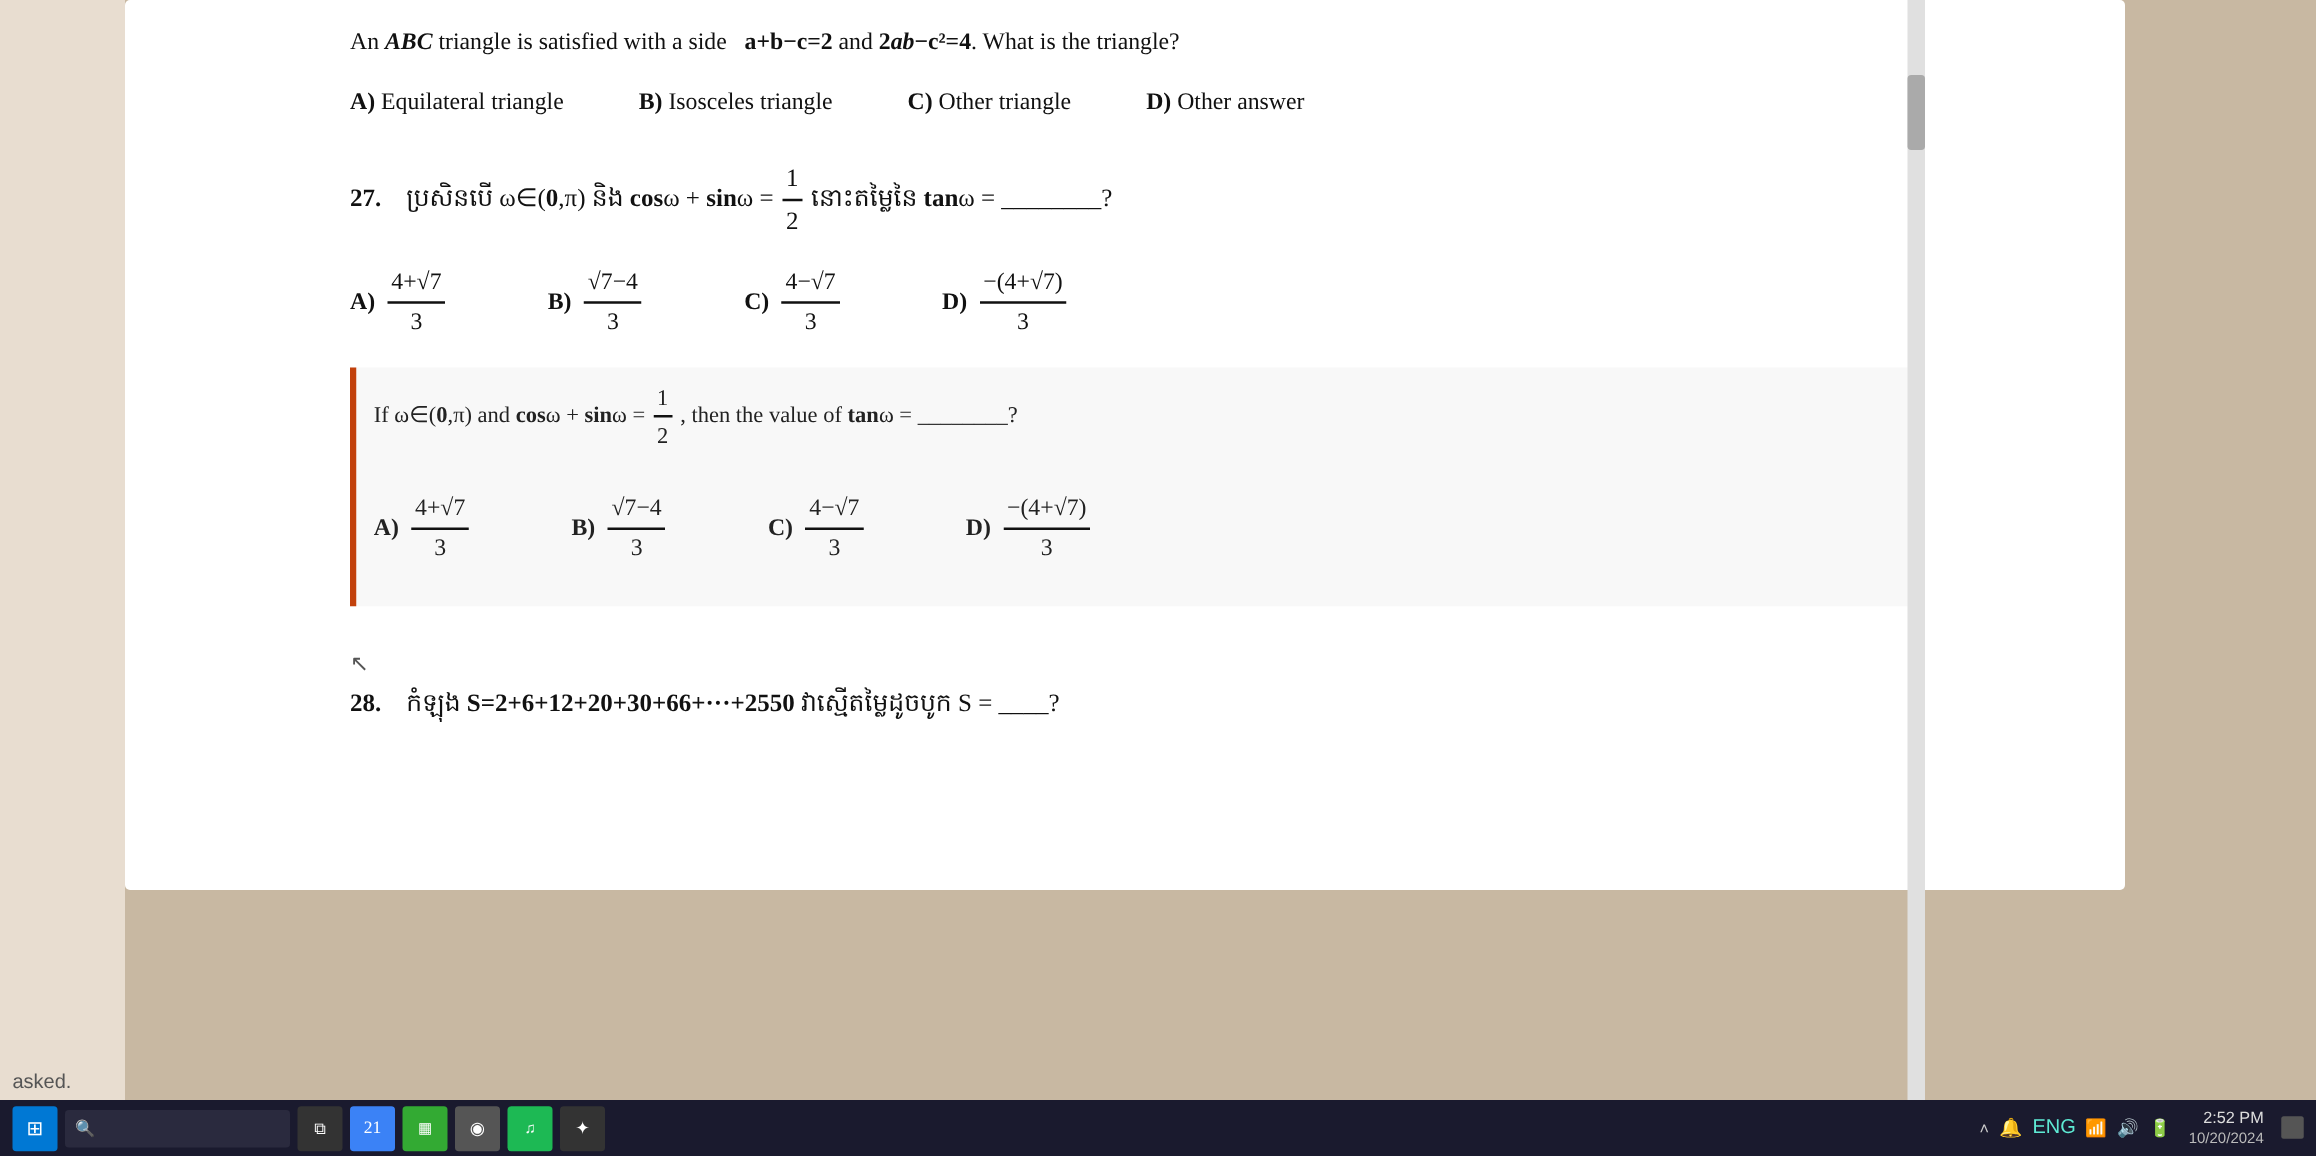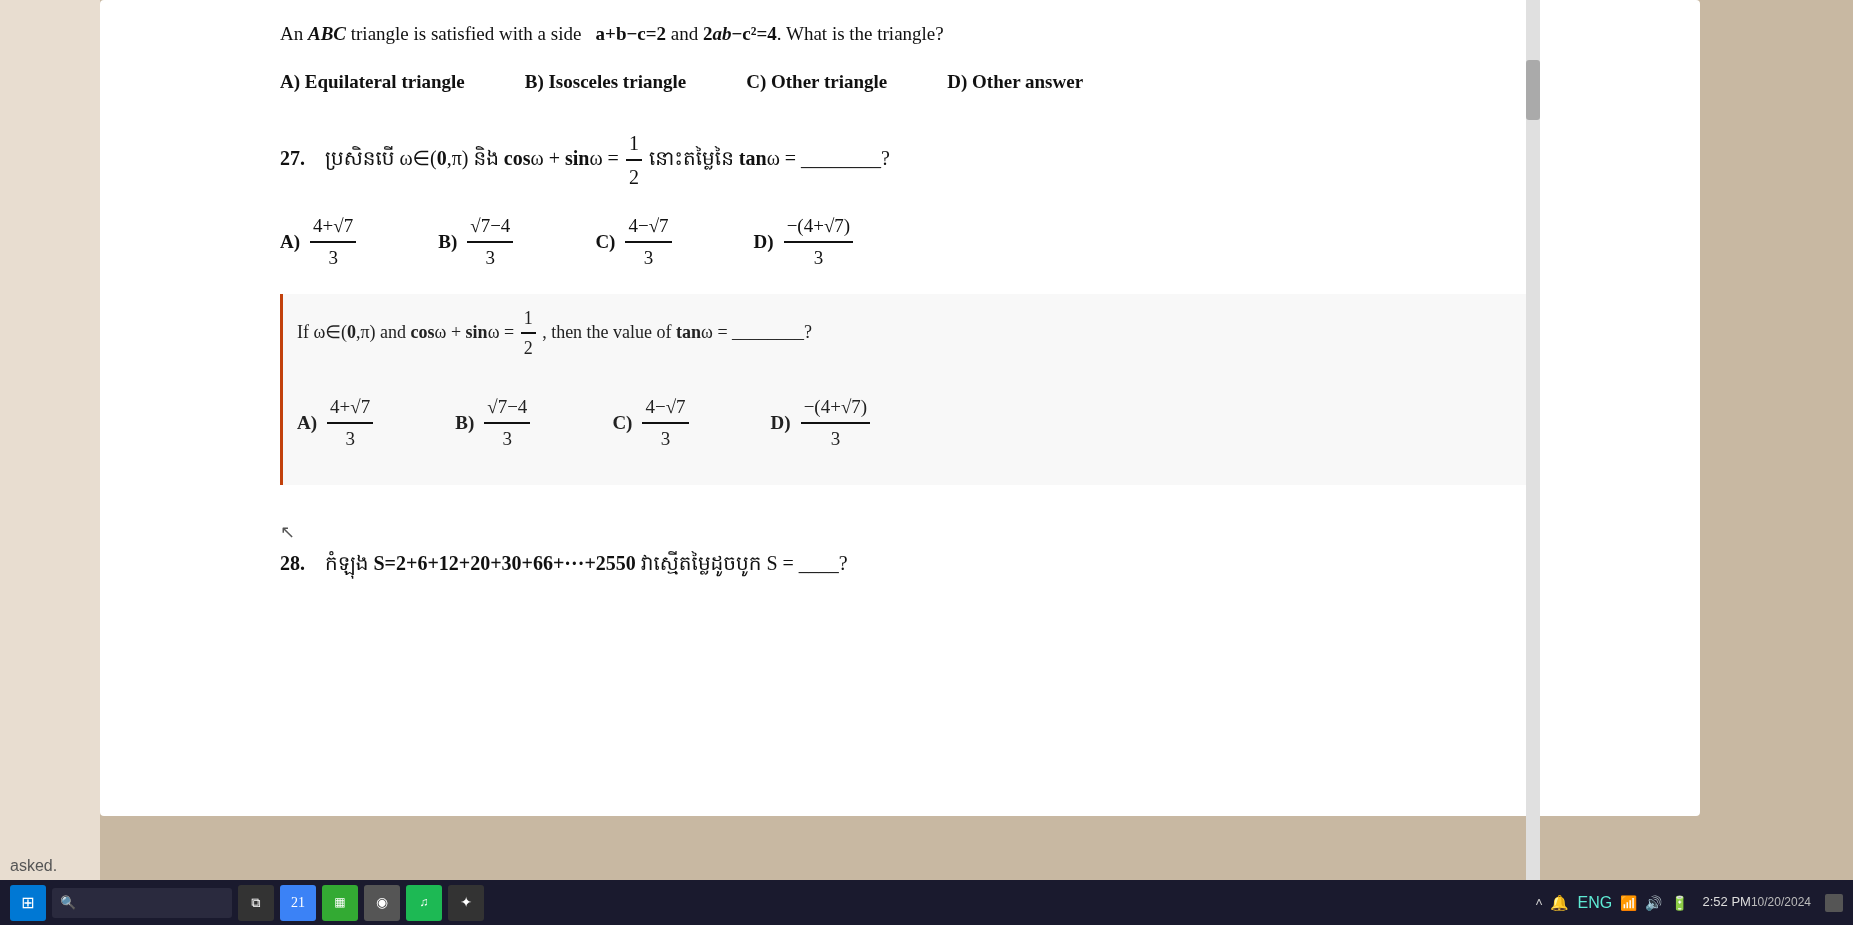--- a/index.html
+++ b/index.html
@@ -9,21 +9,21 @@
       background: #c8b8a2;
       font-family: 'Times New Roman', Times, serif;
       overflow: hidden;
       position: relative;
     }
     .screen {
       position: absolute;
       left: 100px;
       top: 0;
       width: 1600px;
-      height: 816px;
+      height: 712px;
       background: #ffffff;
       border-radius: 4px;
     }
     .content {
       padding: 20px 160px 20px 180px;
       font-size: 20px;
       color: #111;
       line-height: 1.6;
     }
     .question-header {
@@ -33,21 +33,21 @@
     }
     .question-header em {
       font-style: italic;
       font-weight: bold;
     }
     .choices-row {
       display: flex;
       gap: 60px;
       margin-bottom: 30px;
       font-size: 19px;
-      font-weight: bold;
+      font-weight: normal;
     }
     .q27-block {
       margin-top: 30px;
     }
     .q27-text {
       font-size: 20px;
       margin-bottom: 18px;
     }
     .fraction {
       display: inline-flex;
@@ -75,21 +75,21 @@
     .answer-item {
       display: flex;
       align-items: center;
       gap: 8px;
     }
     .translation-block {
       margin-top: 18px;
       font-size: 18px;
       color: #222;
       background: #f8f8f8;
-      border-left: 3px solid #c2410c;
+      border-left: 5px solid #c2410c;
       padding: 10px 14px;
       margin-bottom: 18px;
     }
     .q28-block {
       margin-top: 30px;
     }
     .q28-text {
       font-size: 20px;
     }
     .taskbar {
@@ -325,19 +325,19 @@
 
   <div class="taskbar-right">
     <div class="sys-icons">
       <span style="cursor:pointer;">˄</span>
       <span style="cursor:pointer; font-size:15px;">🔔</span>
       <span style="font-family:Arial; font-size:16px; color:#5eead4;">ENG</span>
       <span style="font-size:14px;">📶</span>
       <span style="font-size:14px; cursor:pointer;">🔊</span>
       <span style="font-size:14px;">🔋</span>
     </div>
-    <div style="display:flex; flex-direction:row; align-items:flex-end; line-height:1.3;">
+    <div style="display:flex; flex-direction:column; align-items:flex-end; line-height:1.3;">
       <span style="font-family:Arial; font-size:13px; color:#ddd;">2:52 PM</span>
       <span style="font-family:Arial; font-size:12px; color:#bbb;">10/20/2024</span>
     </div>
     <div style="width:18px; height:18px; background:#555; border-radius:2px; cursor:pointer;"></div>
   </div>
 </div>
 
 </body></html>

